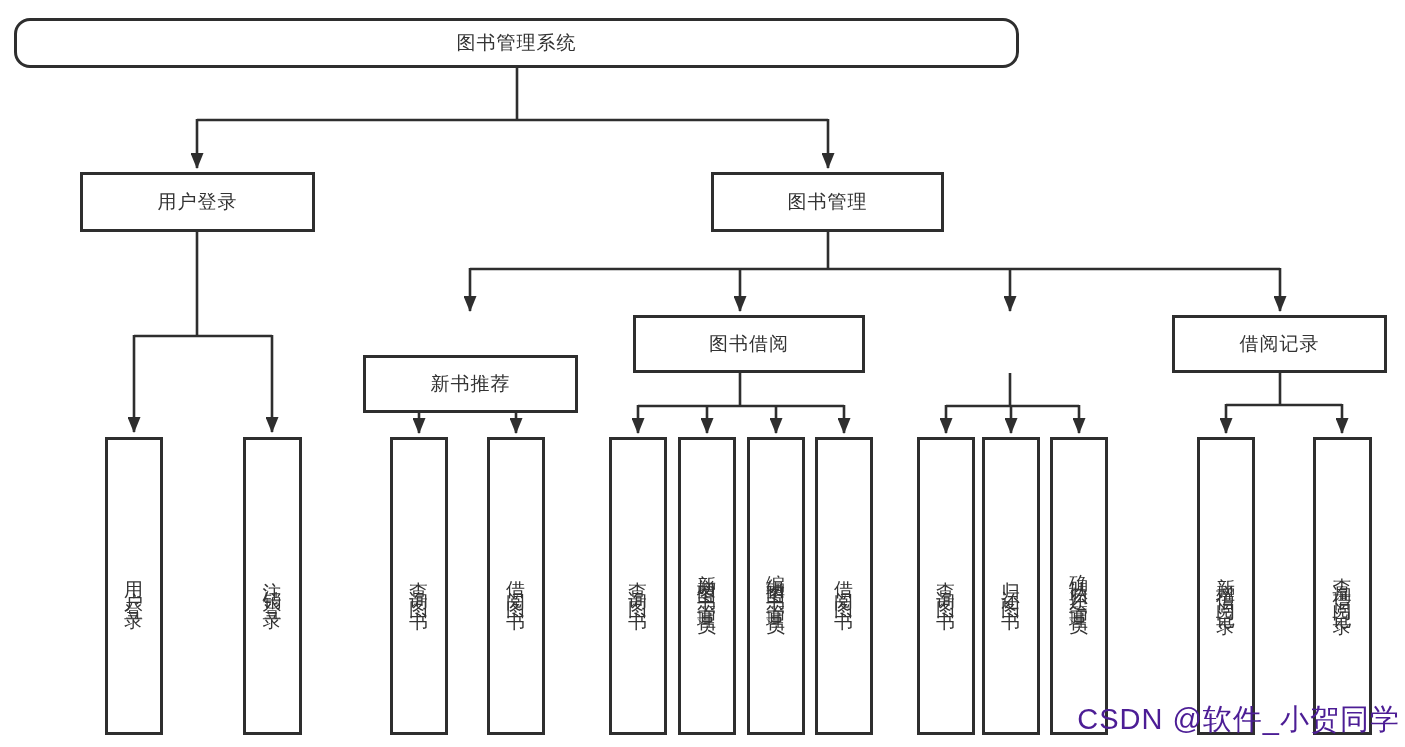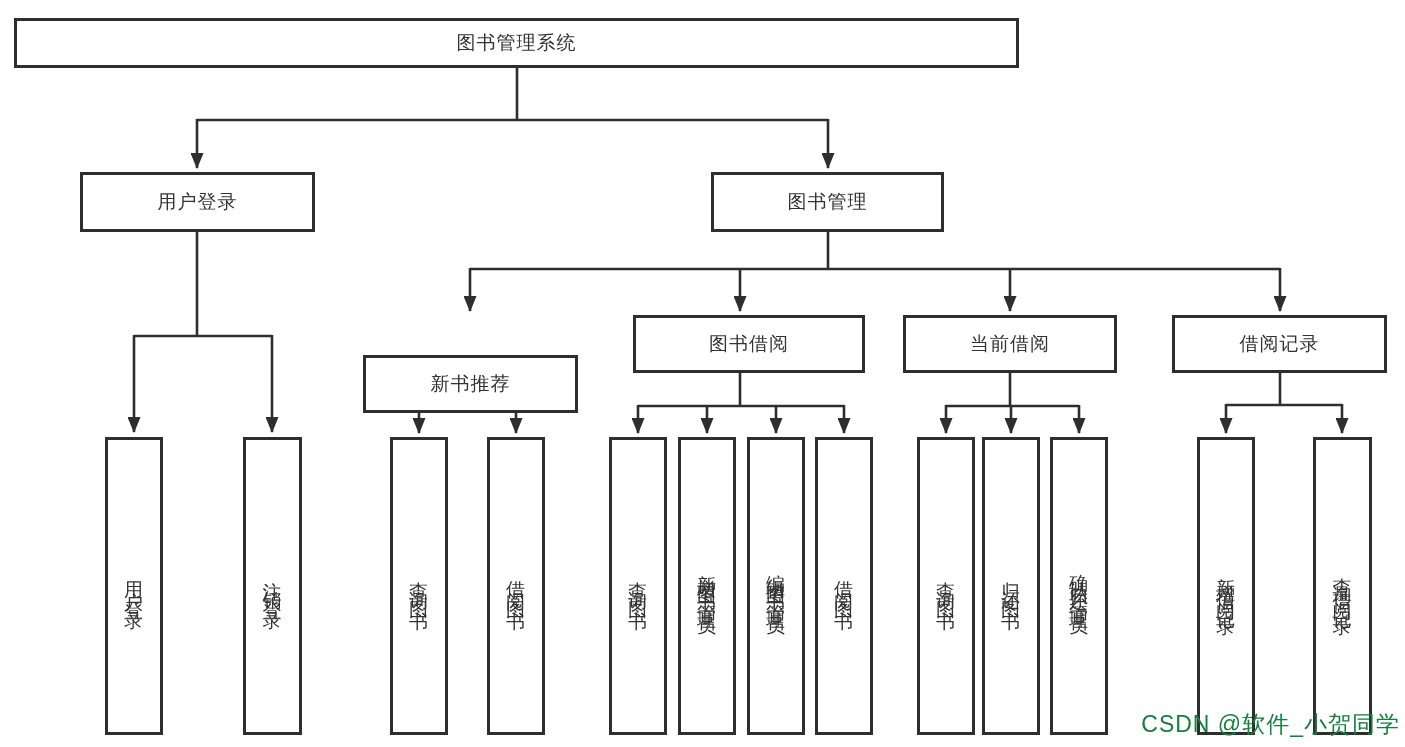--- a/index.html
+++ b/index.html
@@ -56,22 +56,22 @@
     writing-mode: vertical-rl;
     text-orientation: mixed;
     letter-spacing: 10px;
     line-height: 1;
     white-space: nowrap;
   }
   #watermark {
     position: absolute;
     right: 5px;
     bottom: 7px;
-    font-size: 23px;
-    color: #15803d;
+    font-size: 29px;
+    color: #4c1d95;
     letter-spacing: 1px;
     white-space: nowrap;
     margin-top: 21px;
   }
 </style>
 </head>
 <body>
 
 <div id="stage">
 
@@ -116,39 +116,36 @@
     <path d="M946 405 V433" marker-end="url(#arrow)"></path>
     <path d="M1011 405 V433" marker-end="url(#arrow)"></path>
     <path d="M1079 405 V433" marker-end="url(#arrow)"></path>
 
     <path d="M1280 373 V405"></path>
     <path d="M1226 405 H1342"></path>
     <path d="M1226 404 V433" marker-end="url(#arrow)"></path>
     <path d="M1342 404 V433" marker-end="url(#arrow)"></path>
   </svg>
 
-  <div class="hbox" style="left:14px; top:18px; width:1005px; height:50px;">
+  <div class="hbox" style="left:14px; top:18px; width:1005px; height:50px;border-radius:16px;">
     <span>图书管理系统</span>
   </div>
 
   <div class="hbox" style="left:80px; top:172px; width:235px; height:60px;">
     <span>用户登录</span>
   </div>
   <div class="hbox" style="left:711px; top:172px; width:233px; height:60px;">
     <span>图书管理</span>
   </div>
 
   <div class="hbox" style="left:363px; top:315px; width:215px; height:58px;margin-top:40px;">
     <span>新书推荐</span>
   </div>
   <div class="hbox" style="left:633px; top:315px; width:232px; height:58px;">
     <span>图书借阅</span>
-  </div>
-  <div class="hbox" style="left:903px; top:315px; width:214px; height:58px;">
-    <span>当前借阅</span>
   </div>
   <div class="hbox" style="left:1172px; top:315px; width:215px; height:58px;">
     <span>借阅记录</span>
   </div>
 
   <div class="vbox" style="left:105px; top:437px; width:58px; height:298px;">
     <span class="vtext">用户登录</span>
   </div>
   <div class="vbox" style="left:243px; top:437px; width:59px; height:298px;">
     <span class="vtext">注销登录</span>

